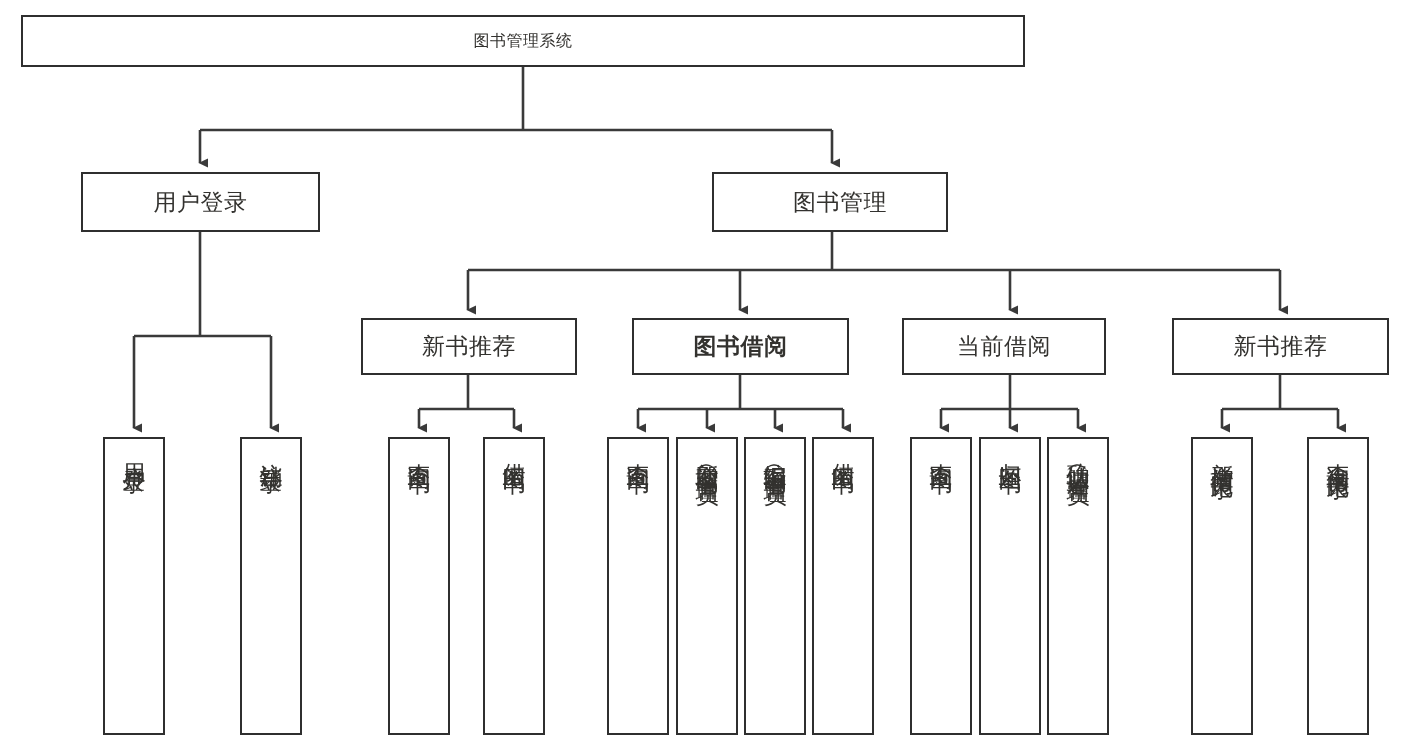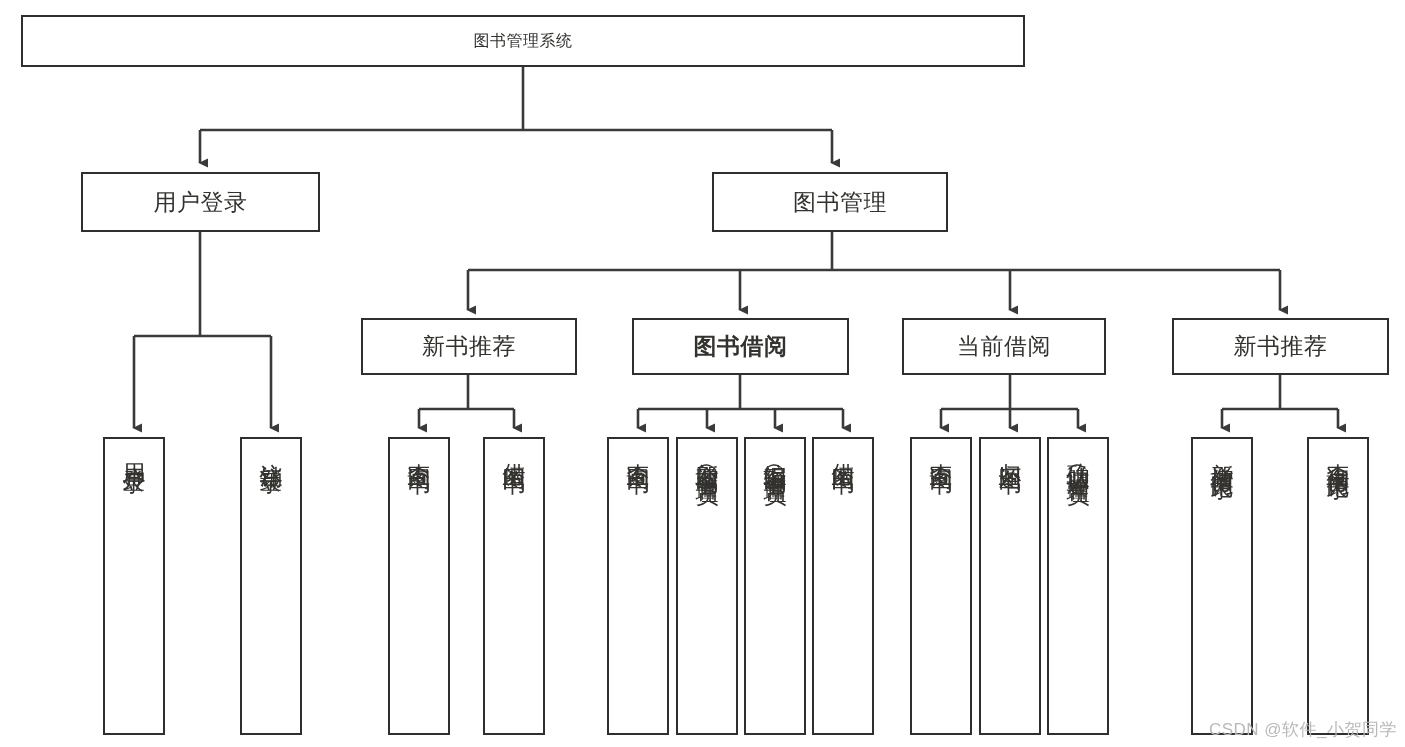--- a/index.html
+++ b/index.html
@@ -188,15 +188,14 @@
     <span class="label">确认归还（管理员）</span>
   </div>
 
   <div class="node vert" style="left:1191px; top:437px; width:62px; height:298px;">
     <span class="label">新增借阅记录</span>
   </div>
   <div class="node vert" style="left:1307px; top:437px; width:62px; height:298px;">
     <span class="label">查询借阅记录</span>
   </div>
 
-  <div id="watermark">CSDN @软件_小贺同学</div>
 
 </div>
 
 </body></html>

